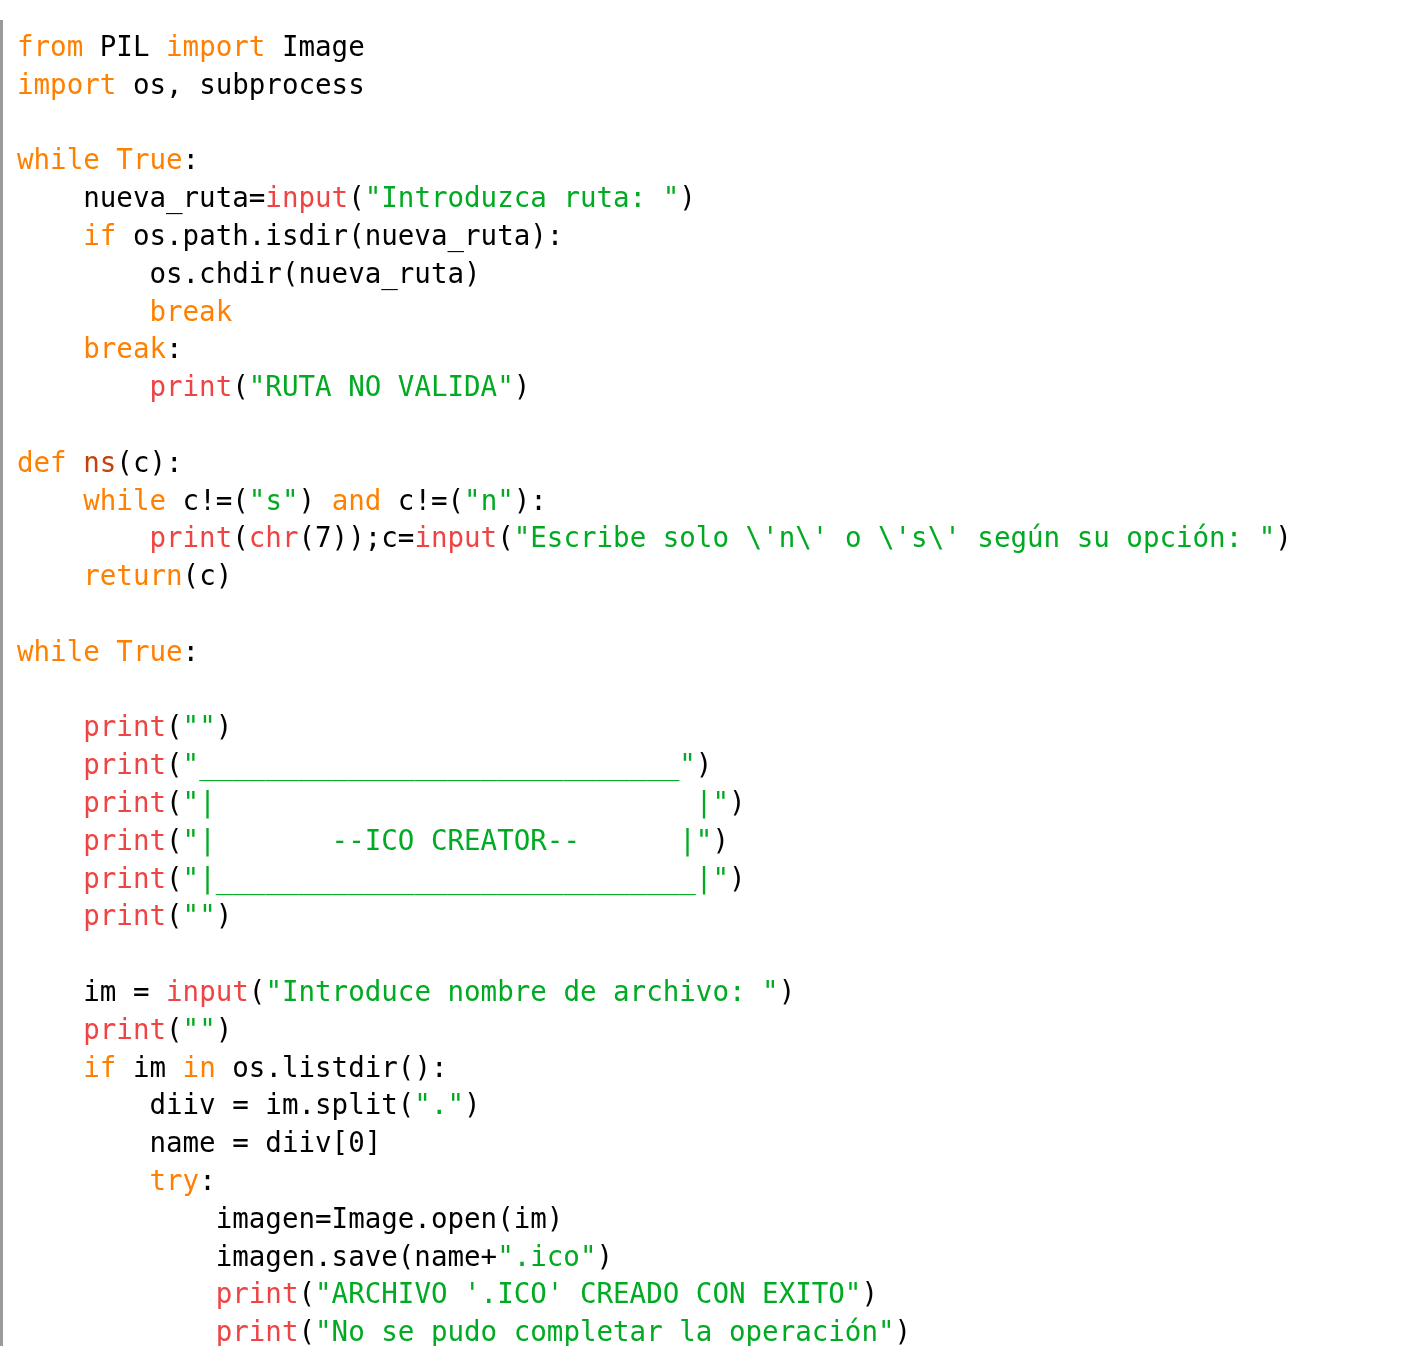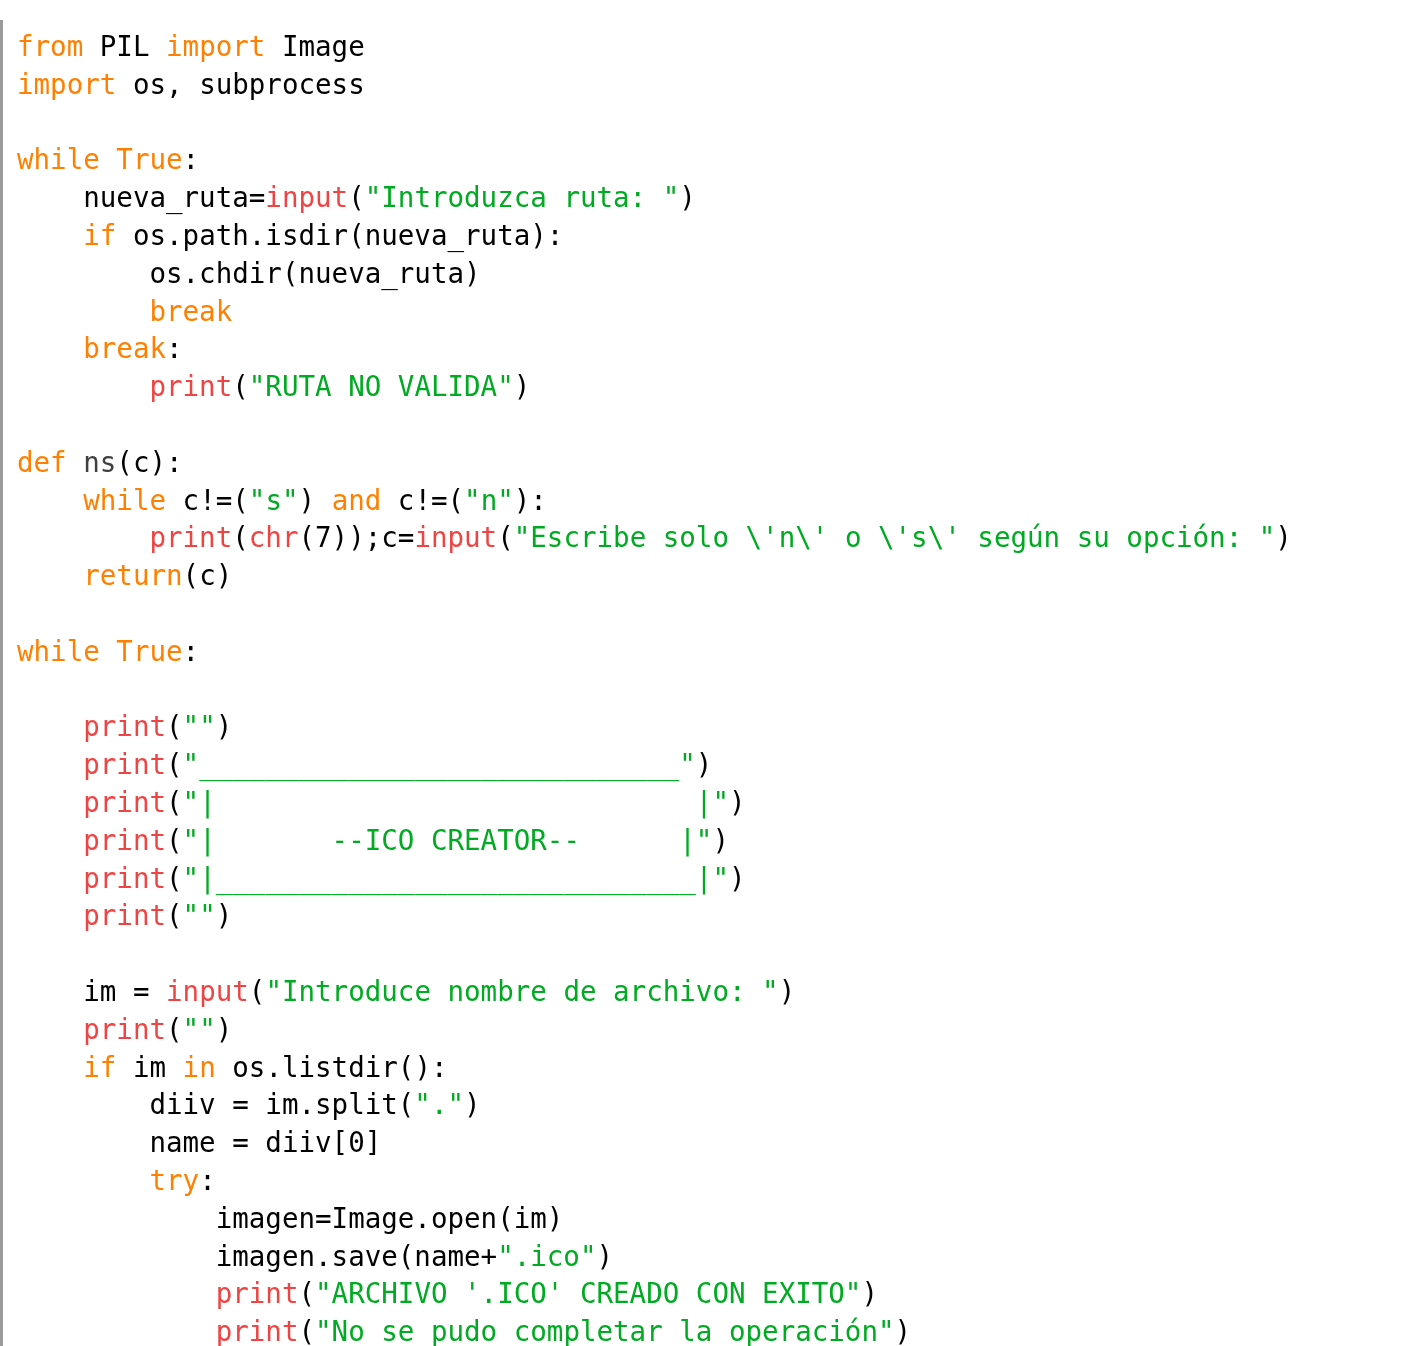--- a/index.html
+++ b/index.html
@@ -29,21 +29,21 @@
     font-size: 27.5px;
     letter-spacing: 0px;
     white-space: pre;
     color: #000000;
     font-family: "DejaVu Sans Mono", "Liberation Mono", monospace;
   }
   .code-line.blank { color: transparent; }
   .tok-kw   { color: #ff8000; }
   .tok-bi   { color: #ef4444; }
   .tok-str  { color: #00aa22; }
-  .tok-def  { color: #404040; }
+  .tok-def  { color: #c2410c; }
   .tok-id   { color: #000000; }
   .tok-op   { color: #000000; }
 </style>
 </head>
 <body>
 
 <div id="editor">
   <div id="code-body">
       <div class="code-line"><span class="tok-kw">from</span><span class="tok-id"> PIL </span><span class="tok-kw">import</span><span class="tok-id"> Image</span></div>
       <div class="code-line"><span class="tok-kw">import</span><span class="tok-id"> os, subprocess</span></div>

